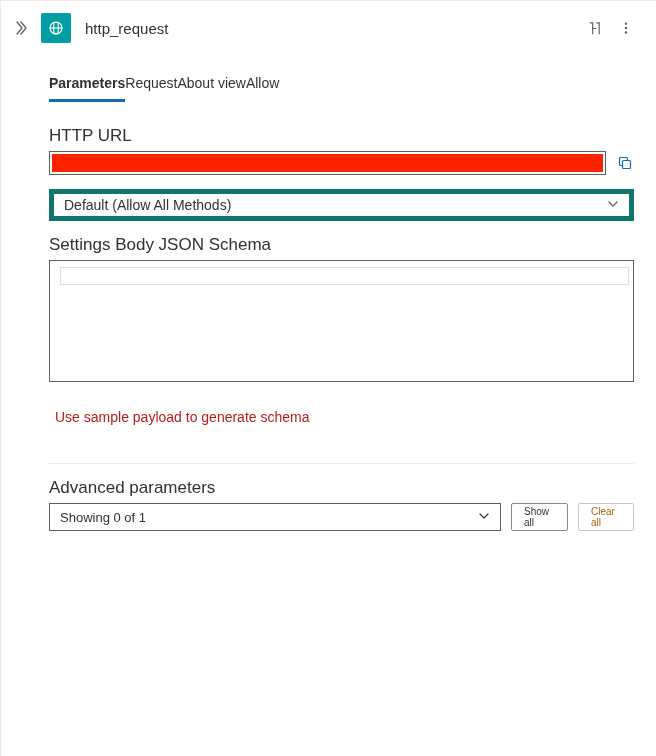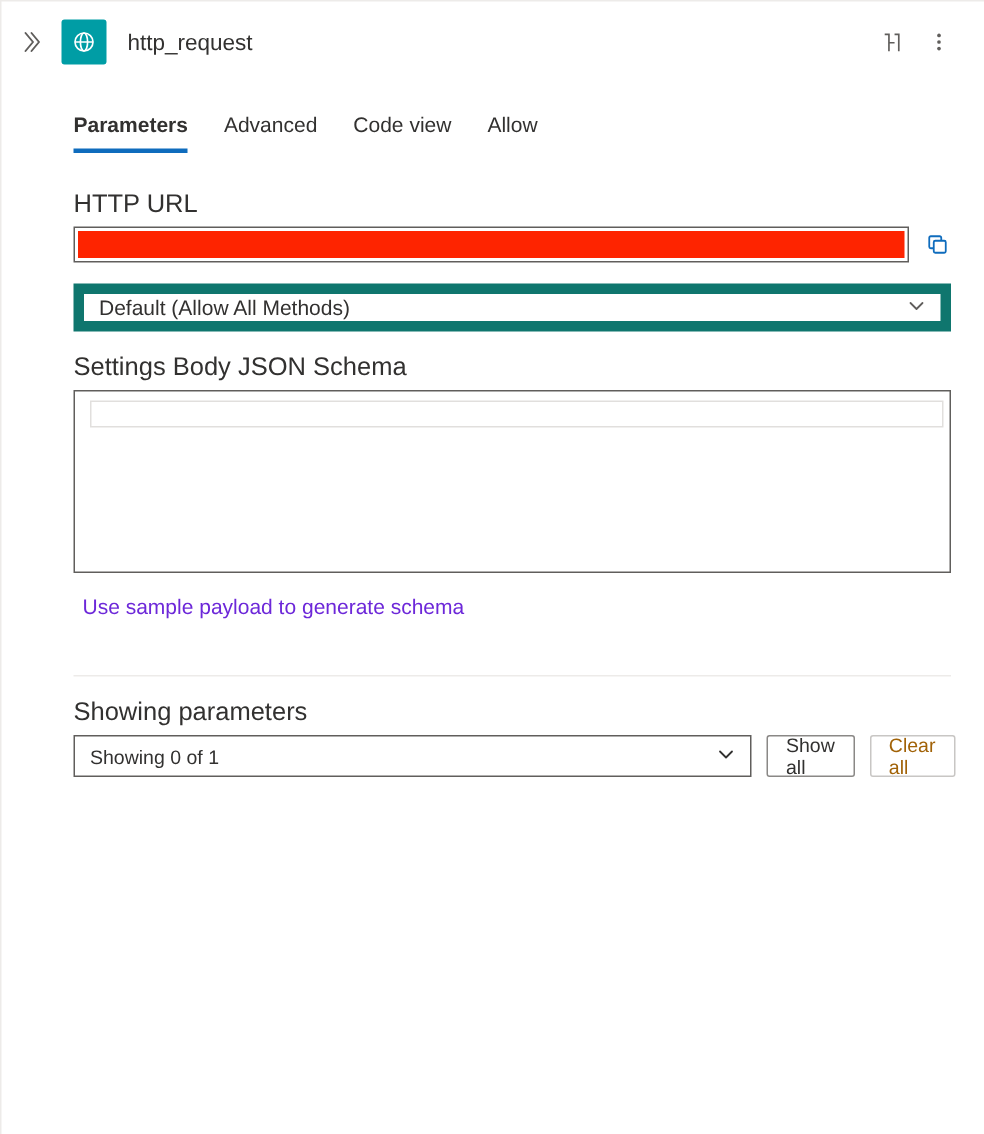--- a/index.html
+++ b/index.html
@@ -37,21 +37,20 @@
     .header-spacer { flex: 1; }
     .header-actions { display: flex; gap: 12px; align-items:center; padding-right:4px;}
     .header-actions .icon-btn {
       width: 20px; height: 20px;
       display:flex; align-items:center; justify-content:center;
       cursor:pointer; color:#605e5c;
     }
 
     .tabs {
       display: flex;
-      gap: 24px;
       padding: 20px 0 0 48px;
     }
     .tab {
       padding-bottom: 8px;
       cursor: pointer;
       font-size: 14px;
       color: #323130;
     }
     .tab.active {
       font-weight: 600;
@@ -75,21 +74,21 @@
       flex:1;
     }
     .copy-btn {
       width:18px; height:18px;
       cursor:pointer; color:#0f6cbd;
       display:flex;align-items:center;justify-content:center;
     }
 
     .select {
       width: 100%;
-      border: 7px solid #0f766e;
+      border: 5px solid #0f766e;
       height: 32px;
       display:flex; align-items:center; justify-content:space-between;
       padding: 0 10px;
       cursor:pointer;
       font-size: 14px;
       background:#fff;
     }
     .select .chev { color:#605e5c; }
 
     .schema-box {
@@ -102,25 +101,25 @@
     }
     .schema-inner-line{
       position:absolute;
       top:6px; left:10px; right:4px;
       height:18px;
       border:1px solid #e1dfdd;
       background:#fff;
     }
 
     .link {
-      color: #6d28d9;
+      color: #b91c1c;
       font-size: 14px;
       cursor:pointer;
       display:inline-block;
-      margin-top: 14px;
+      margin-top: 27px;
       margin-left: 6px;
     }
 
     .divider {
       border:0; border-top:1px solid #edebe9;
       margin: 38px 0 14px 0;
     }
 
     .adv-row { display:flex; gap:10px; align-items:flex-start; }
     .adv-select-wrap { flex:0 0 452px; }
@@ -131,21 +130,21 @@
       padding: 0 10px;
       font-size:13px;
       cursor:pointer;
       background:#fff;
     }
     .btn {
       height:28px;
       border:1px solid #8a8886;
       background:#fff;
       padding: 0 12px;
-      font-size:13px;
+      font-size:10px;
       cursor:pointer;
       border-radius:2px;
       display:flex;align-items:center;
     }
     .btn.disabled {
       color:#a16207;
       border-color:#c8c6c4;
       cursor:default;
     }
   </style>
@@ -179,22 +178,22 @@
             <circle cx="8" cy="3" r="1.4" fill="currentColor"></circle>
             <circle cx="8" cy="8" r="1.4" fill="currentColor"></circle>
             <circle cx="8" cy="13" r="1.4" fill="currentColor"></circle>
           </svg>
       </div>
     </div>
   </div>
 
   <div class="tabs">
     <div class="tab active">Parameters</div>
-    <div class="tab">Advanced</div>
-    <div class="tab">Code view</div>
+    <div class="tab">Request</div>
+    <div class="tab">About view</div>
     <div class="tab">Allow</div>
   </div>
 
   <div class="content">
     <div class="field-group">
       <span class="field-label">HTTP URL</span>
       <div class="url-row">
         <div class="url-box">
           <div class="url-fill"></div>
         </div>
@@ -222,21 +221,21 @@
       <span class="field-label">Settings Body JSON Schema</span>
       <div class="schema-box">
         <div class="schema-inner-line"></div>
       </div>
       <span class="link">Use sample payload to generate schema</span>
     </div>
 
     <hr class="divider">
 
     <div class="field-group">
-      <span class="field-label">Showing parameters</span>
+      <span class="field-label">Advanced parameters</span>
       <div class="adv-row">
         <div class="adv-select-wrap">
           <div class="adv-select">
             <span>Showing 0 of 1</span>
             <span class="chev">
               <svg width="12" height="12" viewBox="0 0 12 12">
                   <path d="M2 4l4 4 4-4" stroke="currentColor" stroke-width="1.2" fill="none" stroke-linecap="round" stroke-linejoin="round"></path>
                 </svg>
             </span>
           </div>

